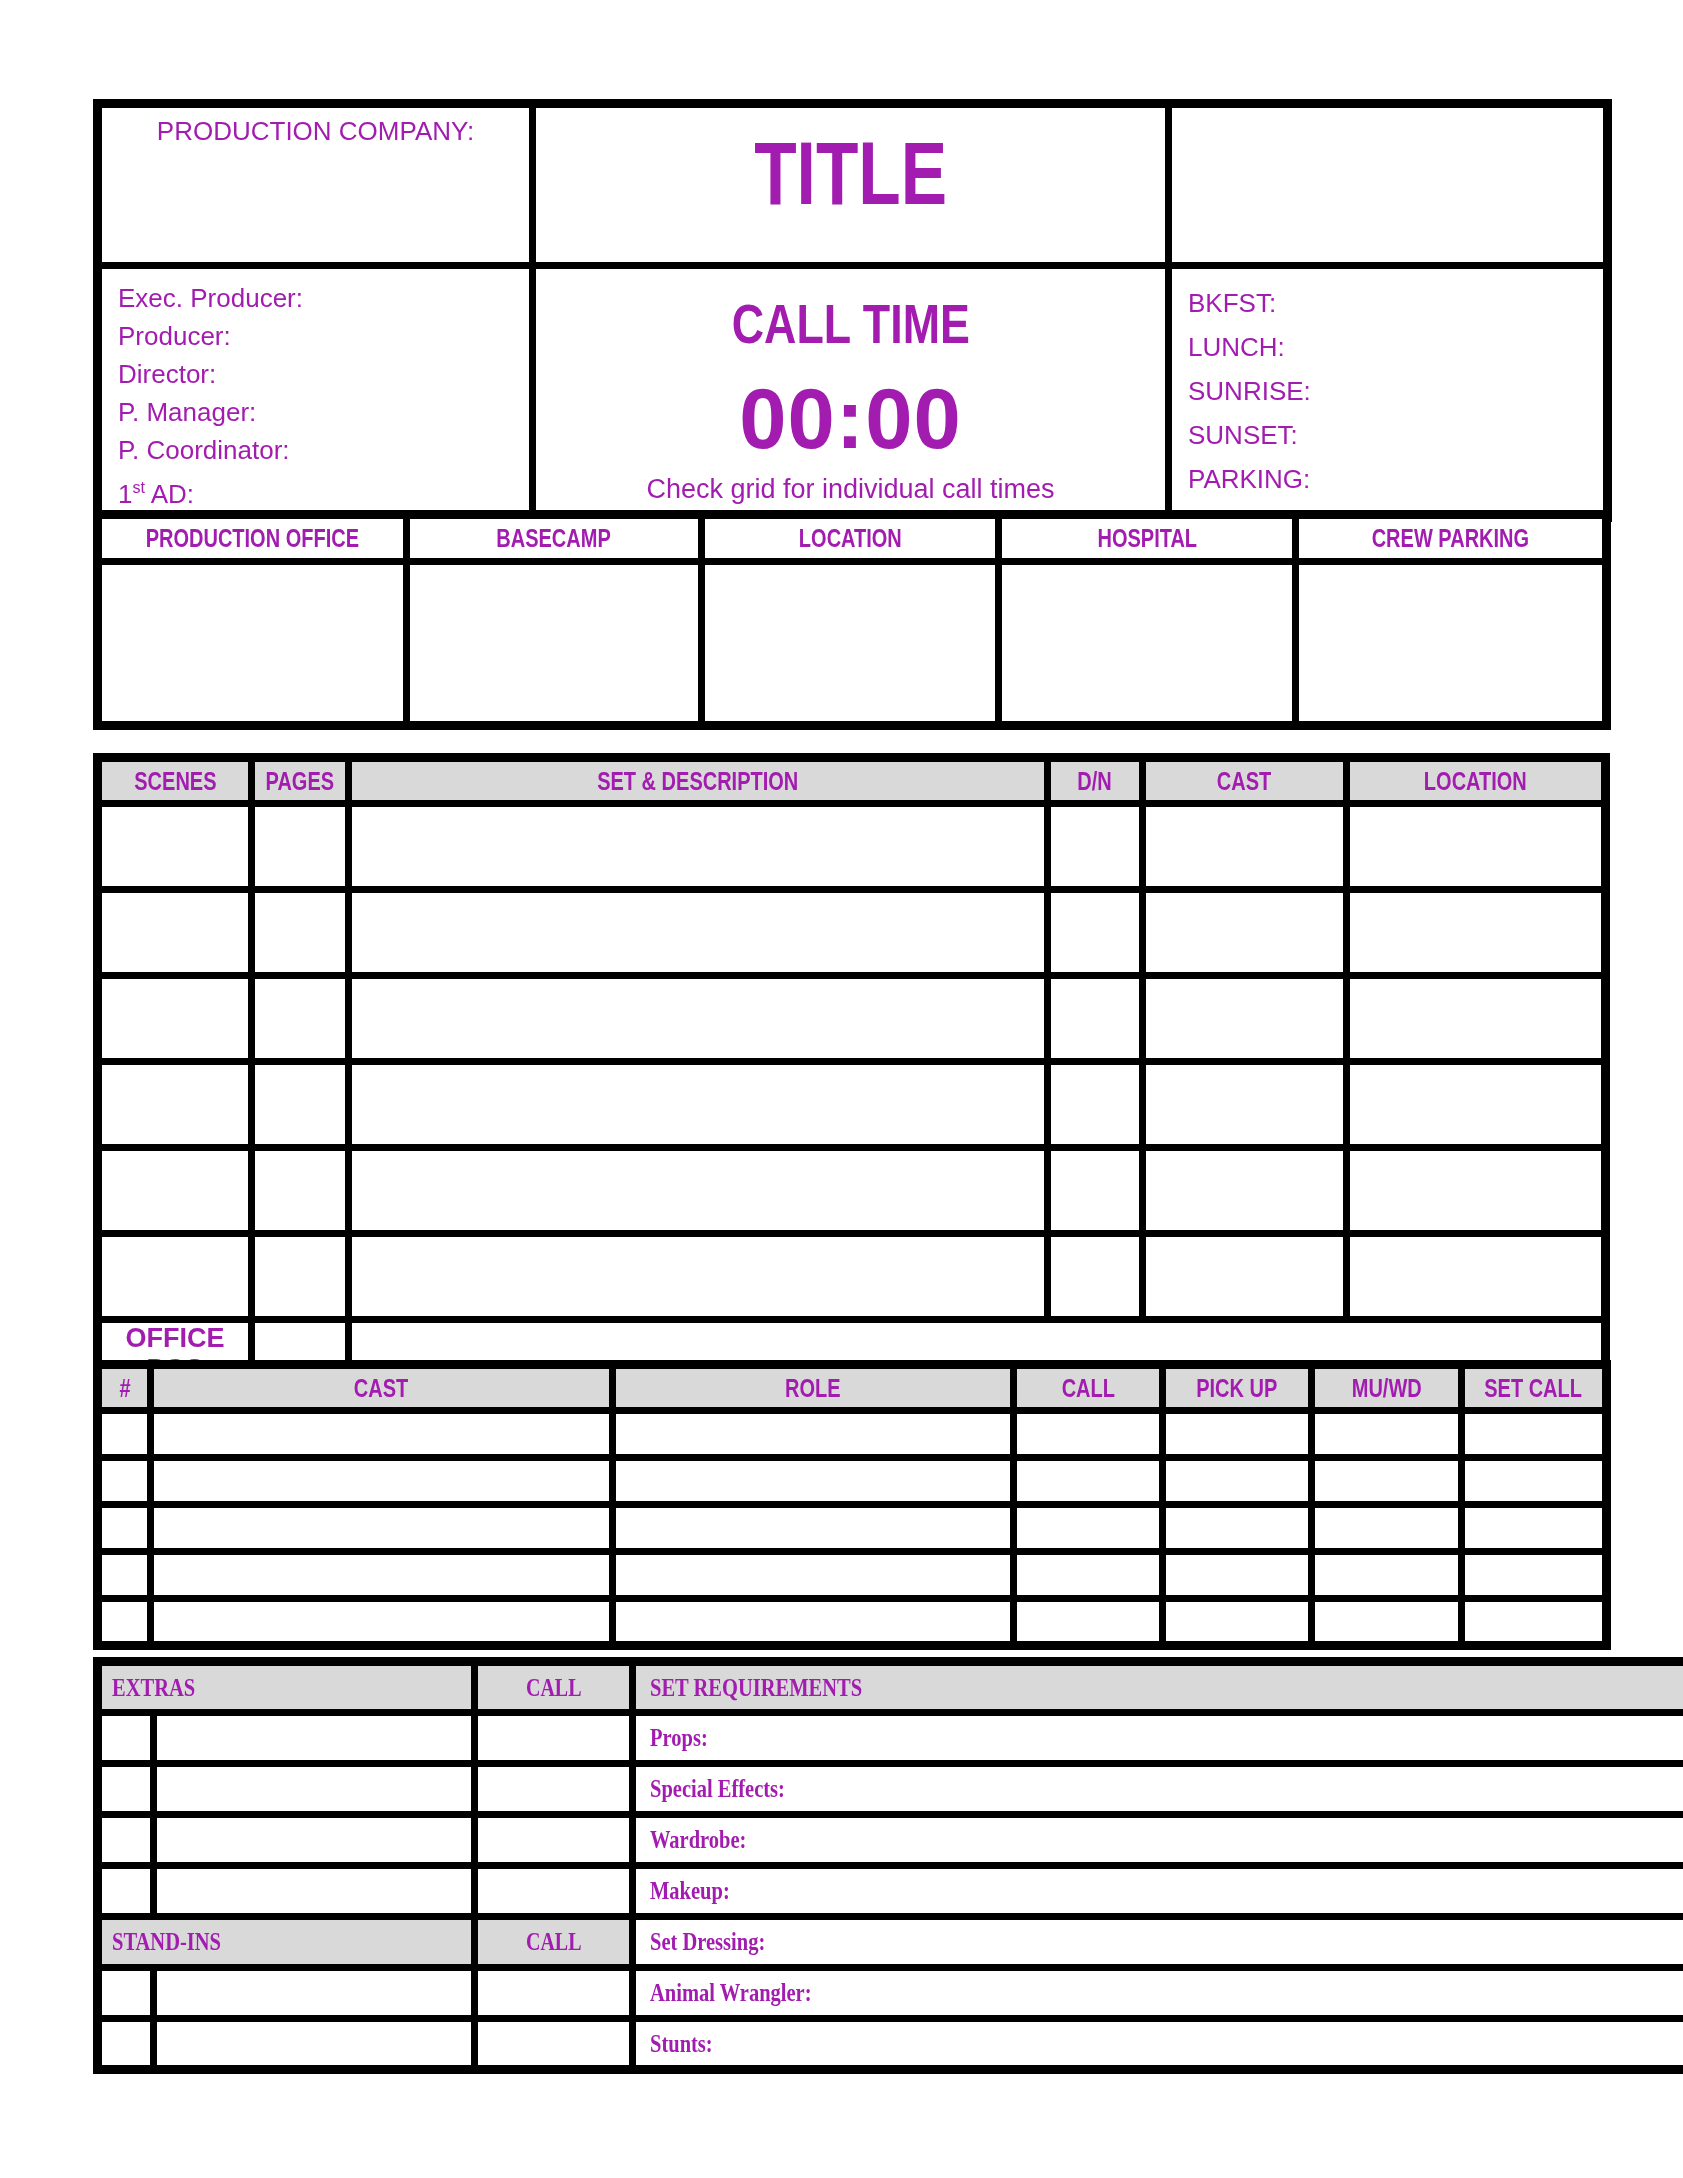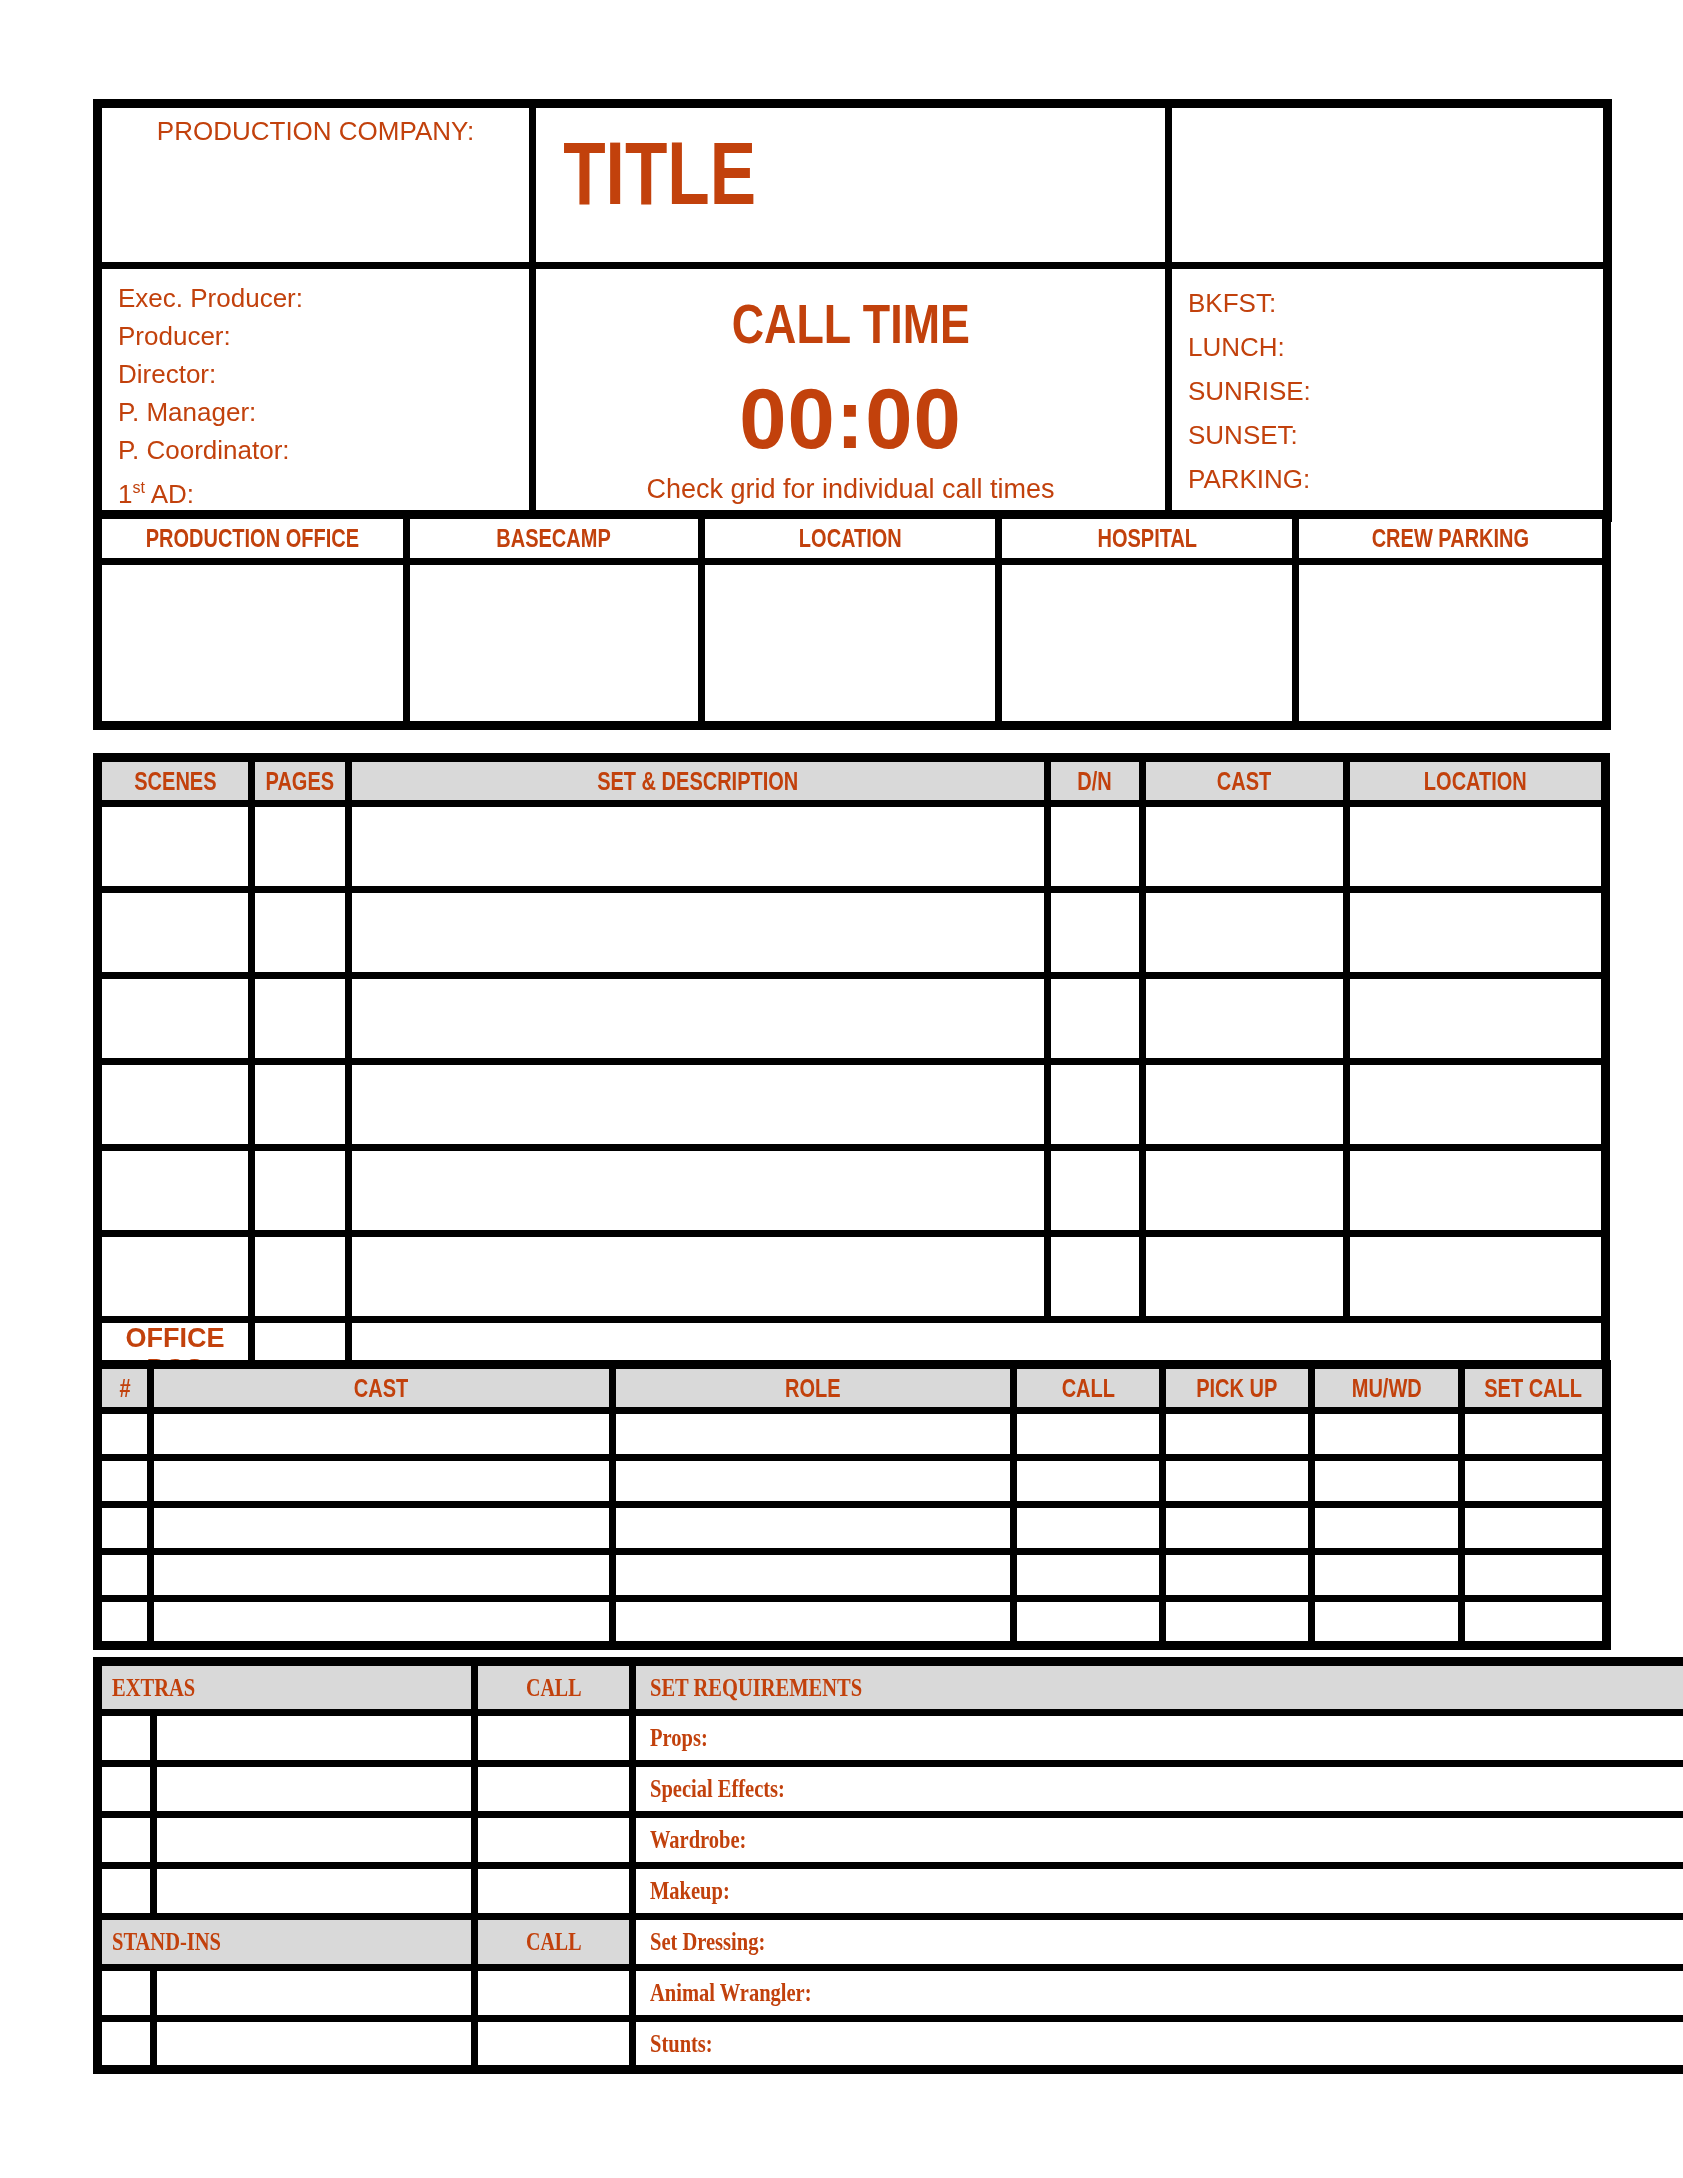--- a/index.html
+++ b/index.html
@@ -1,37 +1,37 @@
 <!DOCTYPE html>
 <html><head>
 <meta charset="utf-8">
 <style>
   * { box-sizing: border-box; margin: 0; padding: 0; }
   html, body { width: 1683px; height: 2178px; background: #ffffff; }
   .page {
     position: relative; width: 1683px; height: 2178px; background: #ffffff;
-    font-family: "Liberation Sans", sans-serif; color: #c2410c; padding-left: 48px;
+    font-family: "Liberation Sans", sans-serif; color: #a21caf; padding-left: 48px;
   }
   table { border-collapse: collapse; table-layout: fixed; width: 100%; height: 100%; }
   td { border: 7px solid #000; overflow: hidden; vertical-align: middle; background: #fff; }
   .sec { position: absolute; }
   .sec table { border: 9px solid #000; }
   .gray { background: #d9d9d9; }
 
   .hd { font-weight: bold; font-size: 25px; text-align: center; }
   .cond { display: inline-block; transform: scaleX(0.8); transform-origin: center; white-space: nowrap; }
   .cond-l { display: inline-block; transform: scaleX(0.82); transform-origin: left center; white-space: nowrap; }
 
   
   #secA { left: 93px; top: 99px; width: 1509px; height: 409px; }
   #secA .rowA1 { height: 162px; }
   #secA .rowA2 { height: 247px; }
   .pc-cell { vertical-align: top; text-align: center; }
   .pc-label { font-size: 26px; padding-top: 8px; }
-  .title-cell { text-align: left; }
+  .title-cell { text-align: center; }
   .title-txt { display: inline-block; font-size: 89px; font-weight: bold;
                transform: scaleX(0.78); transform-origin: center;
                position: relative; top: -12px; white-space: nowrap; }
   .crew-cell, .day-cell { vertical-align: top; }
   .crew-lines { padding: 10px 0 0 16px; font-size: 26px; line-height: 38px; }
   .day-lines  { padding: 12px 0 0 16px; font-size: 26px; line-height: 44px; }
   .crew-lines sup { font-size: 16px; }
   .ct-wrap { height: 226px; display: flex; flex-direction: column;
              align-items: center; justify-content: space-between; padding-top: 6px; }
   .ct-label { font-size: 56px; font-weight: bold; line-height: 79px; }

